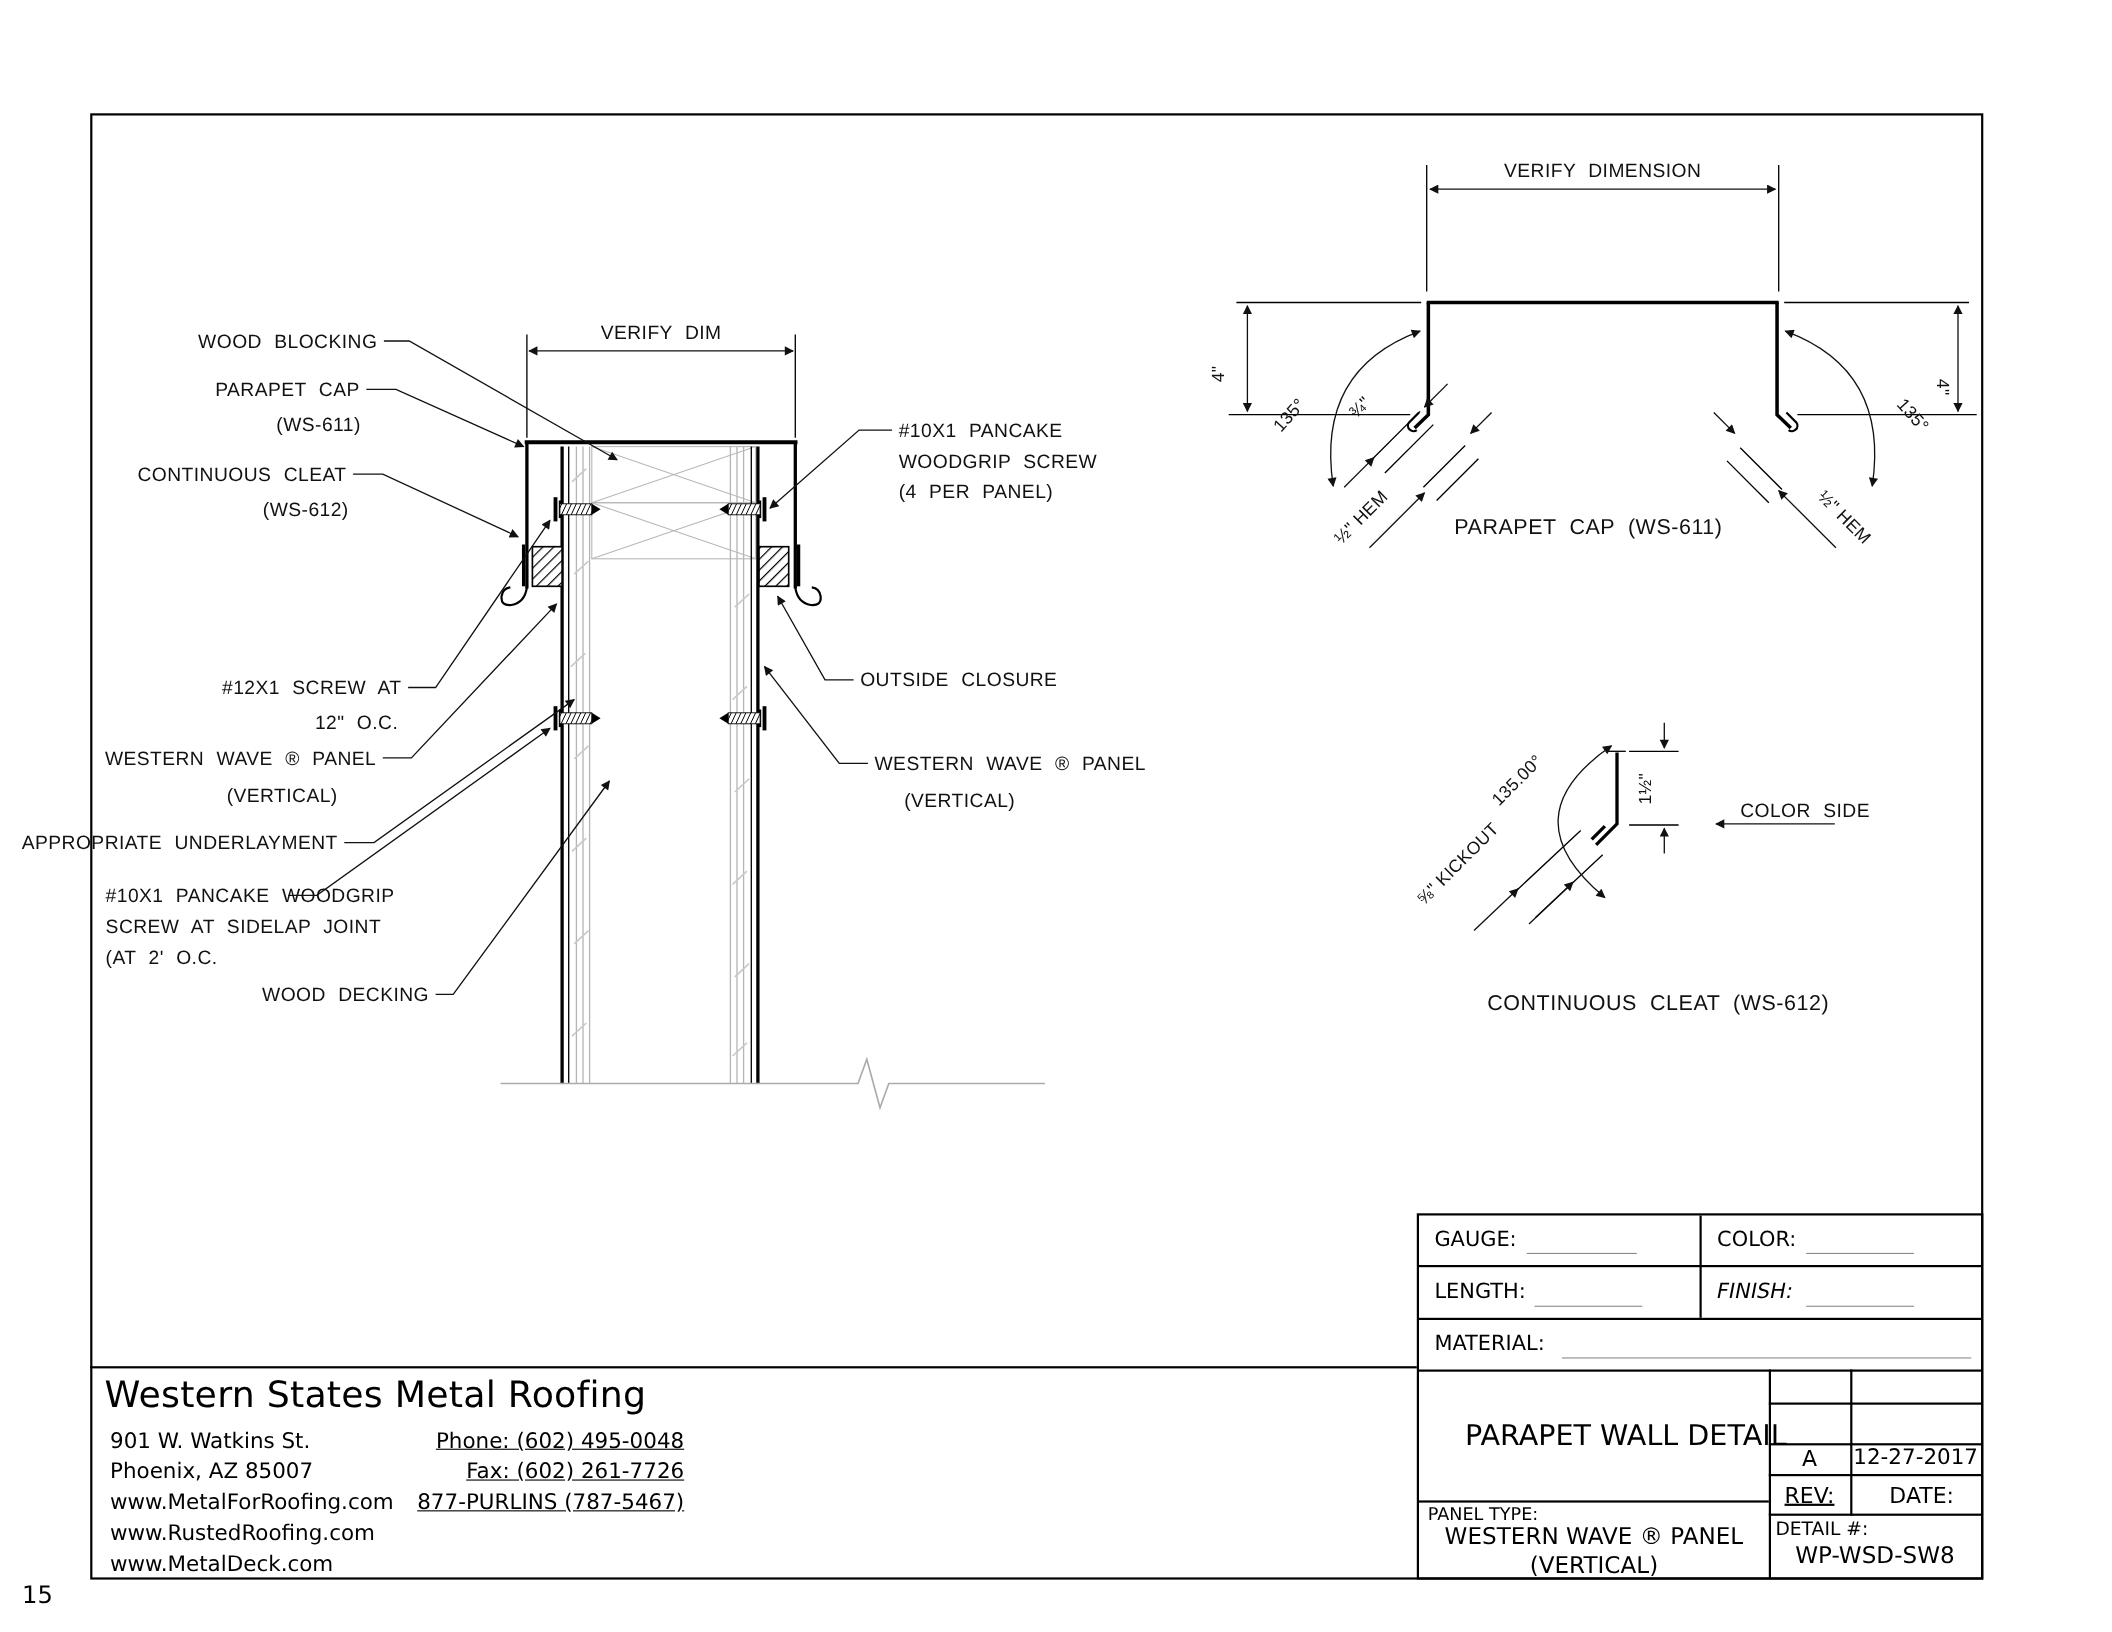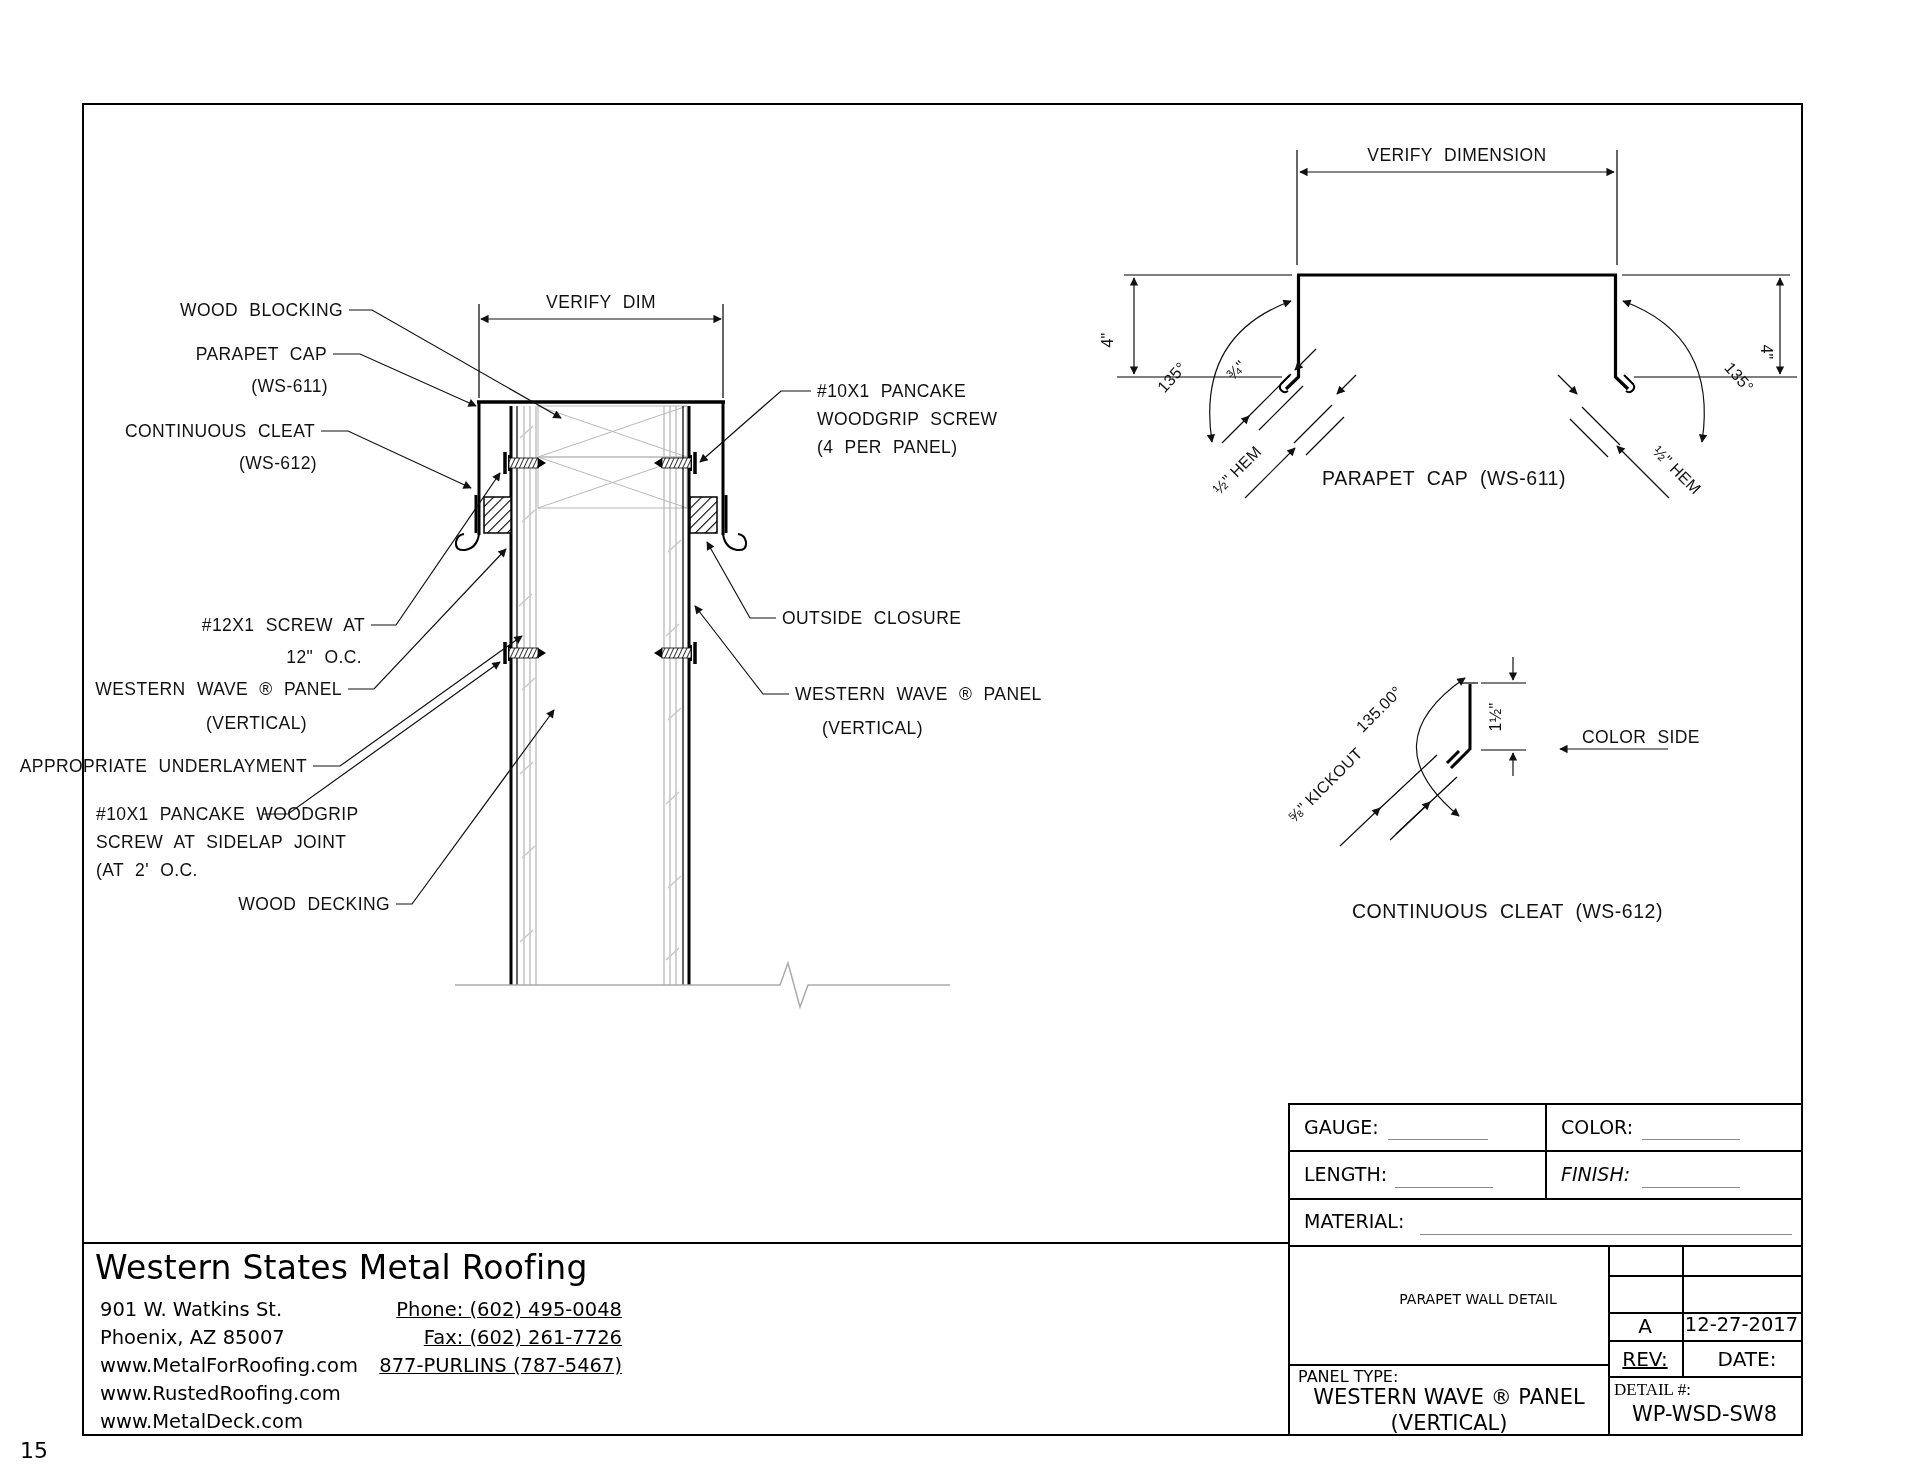--- a/index.html
+++ b/index.html
@@ -242,30 +242,30 @@
   <div class="tb-blank" style="left:98px;top:34px;width:100px;"></div>
   <div class="tb-label" style="left:271px;top:11px;">COLOR:</div>
   <div class="tb-blank" style="left:352px;top:34px;width:98px;"></div>
   <div class="tb-label" style="left:14px;top:58px;">LENGTH:</div>
   <div class="tb-blank" style="left:105px;top:82px;width:98px;"></div>
   <div class="tb-label" style="left:271px;top:58px;font-style:italic;">FINISH:</div>
   <div class="tb-blank" style="left:352px;top:82px;width:98px;"></div>
   <div class="tb-label" style="left:14px;top:105px;">MATERIAL:</div>
   <div class="tb-blank" style="left:130px;top:129px;width:372px;"></div>
 
-  <div class="tb-center" style="left:0;top:186px;width:376px;font-size:14px;">PARAPET WALL DETAIL</div>
+  <div class="tb-center" style="left:0;top:186px;width:376px;font-size:26px;">PARAPET WALL DETAIL</div>
   <div class="tb-label" style="left:8px;top:262px;font-size:16px;">PANEL TYPE:</div>
   <div class="tb-center" style="left:0;top:280px;width:318px;font-size:21px;">WESTERN WAVE ® PANEL</div>
   <div class="tb-center" style="left:0;top:306px;width:318px;font-size:21px;">(VERTICAL)</div>
 
   <div class="tb-center" style="left:318px;top:209px;width:74px;font-size:20px;">A</div>
   <div class="tb-center" style="left:392px;top:208px;width:119px;font-size:19.5px;">12-27-2017</div>
   <div class="tb-center" style="left:318px;top:242px;width:74px;font-size:20px;text-decoration:underline;">REV:</div>
   <div class="tb-center" style="left:392px;top:242px;width:130px;font-size:20px;">DATE:</div>
-  <div class="tb-label" style="left:324px;top:275px;font-size:17px;font-family:Liberation Serif, serif;">DETAIL #:</div>
+  <div class="tb-label" style="left:324px;top:275px;font-size:17px;">DETAIL #:</div>
   <div class="tb-center" style="left:318px;top:297px;width:193px;font-size:21px;">WP-WSD-SW8</div>
 </div>
 
 <div id="company">
   <div class="name">Western States Metal Roofing</div>
   <div class="addr">
     <div>901 W. Watkins St.</div>
     <div>Phoenix, AZ 85007</div>
     <div>www.MetalForRoofing.com</div>
     <div>www.RustedRoofing.com</div>

